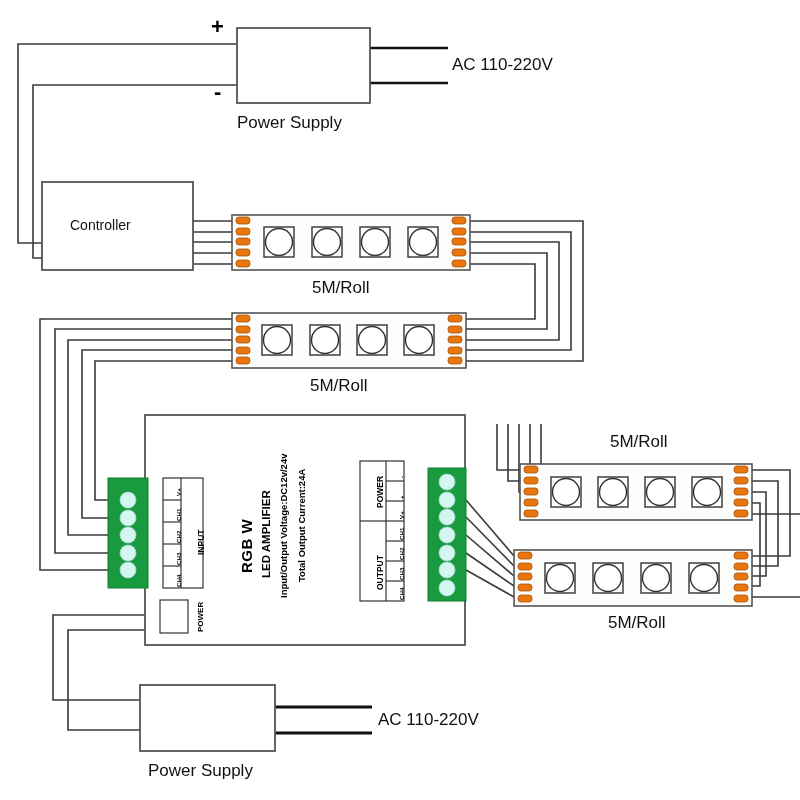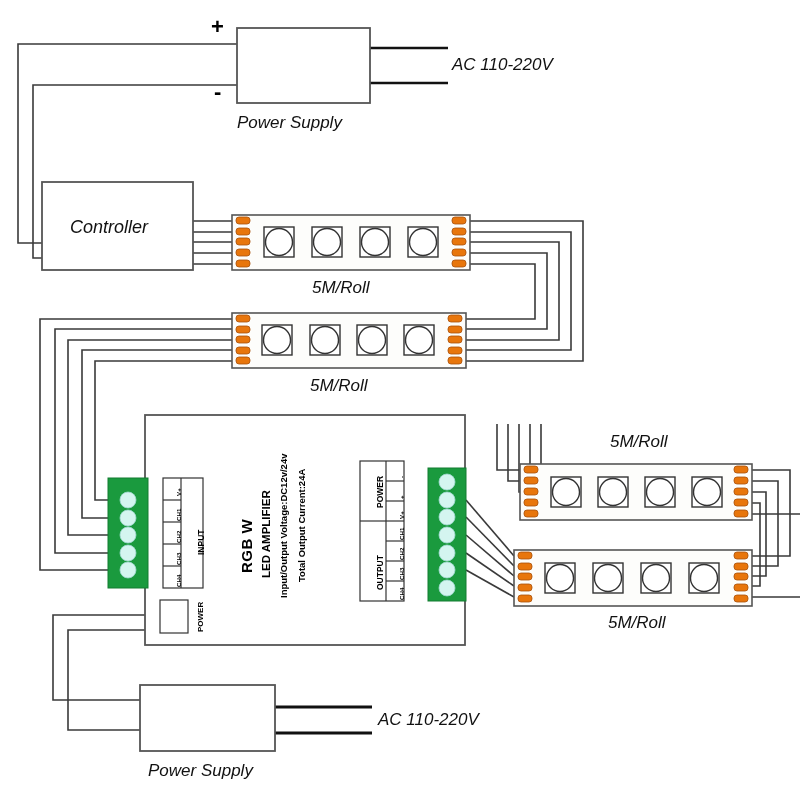--- a/index.html
+++ b/index.html
@@ -1,20 +1,20 @@
 <!DOCTYPE html>
 <html><head>
 <meta charset="utf-8">
 <style>
   html,body{margin:0;padding:0;background:#ffffff;}
   body{width:800px;height:800px;overflow:hidden;
        font-family:"Liberation Sans",sans-serif;color:#000;}
   #stage{position:relative;width:800px;height:800px;}
   svg{position:absolute;top:0;left:0;}
-  .lbl{position:absolute;font-size:17px;color:#111;white-space:nowrap;font-style:italic;}
+  .lbl{position:absolute;font-size:17px;color:#111;white-space:nowrap;}
   .sym{position:absolute;font-size:22px;font-weight:bold;color:#000;}
   .vtxt{position:absolute;white-space:nowrap;transform-origin:0 0;
         transform:rotate(-90deg);color:#000;}
   .amp-title{font-size:15px;font-weight:bold;letter-spacing:.5px;}
   .amp-sub{font-size:11.5px;font-weight:bold;}
   .amp-spec{font-size:9.5px;font-weight:bold;}
   .term-lbl{font-size:6.2px;font-weight:bold;}
   .term-big{font-size:8.5px;font-weight:bold;}
   .pwr-lbl{font-size:8px;font-weight:bold;}
 </style>
@@ -228,21 +228,21 @@
     <line x1="386" y1="581" x2="404" y2="581"></line>
     <line x1="360" y1="521" x2="386" y2="521"></line>
   </g>
 </svg>
 
 <span class="sym" style="left:211px;top:14px;">+</span>
 <span class="sym" style="left:214px;top:79px;">-</span>
 <span class="lbl" style="left:452px;top:55px;">AC 110-220V</span>
 <span class="lbl" style="left:237px;top:113px;">Power Supply</span>
 
-<span class="lbl" style="left:70px;top:217px;font-size:18px;">Controller</span>
+<span class="lbl" style="left:70px;top:217px;font-size:14px;">Controller</span>
 
 <span class="lbl" style="left:312px;top:278px;">5M/Roll</span>
 <span class="lbl" style="left:310px;top:376px;">5M/Roll</span>
 <span class="lbl" style="left:610px;top:432px;">5M/Roll</span>
 <span class="lbl" style="left:608px;top:613px;">5M/Roll</span>
 
 <span class="lbl" style="left:378px;top:710px;">AC 110-220V</span>
 <span class="lbl" style="left:148px;top:761px;">Power Supply</span>
 
 <span class="vtxt amp-title" style="left:238px;top:573px;">RGB W</span>

